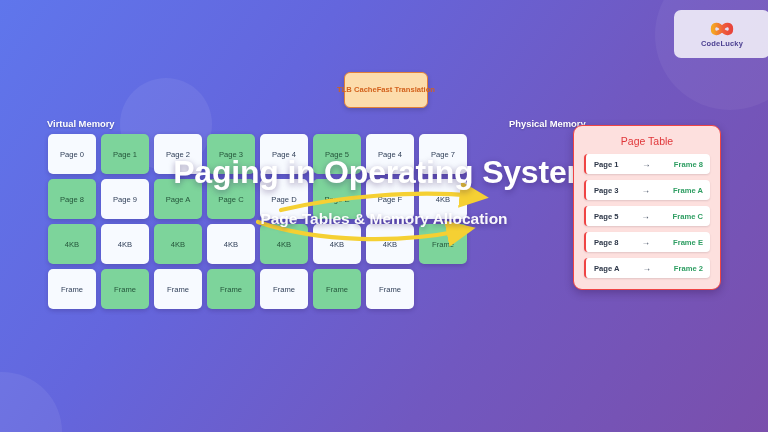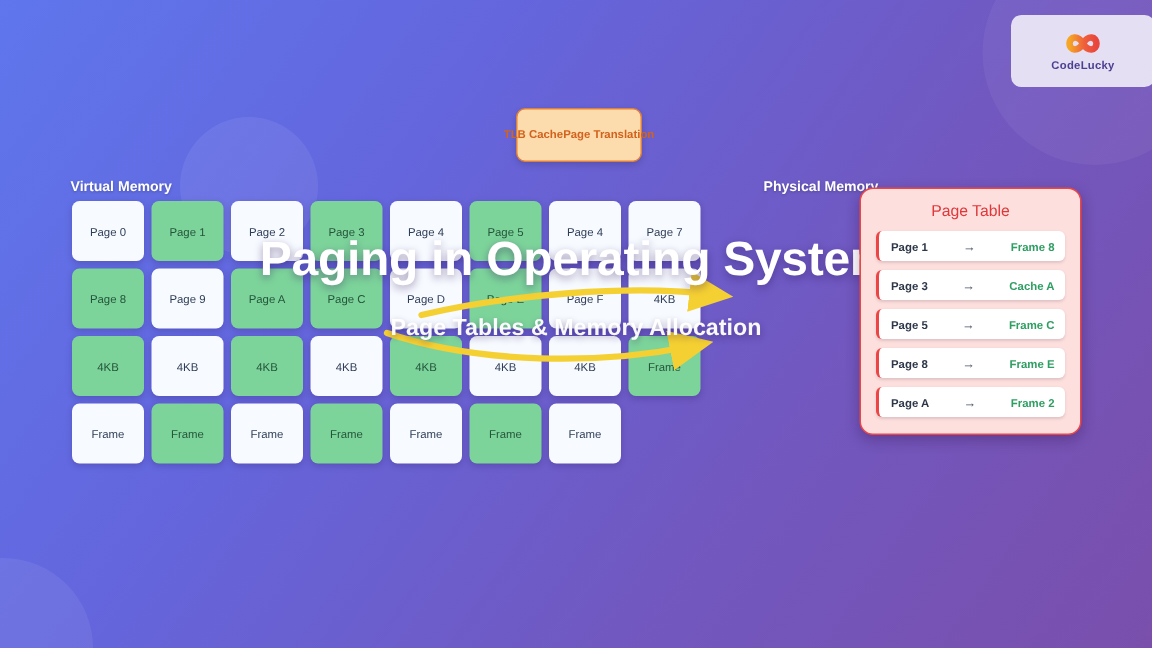--- a/index.html
+++ b/index.html
@@ -192,21 +192,21 @@
           </linearGradient>
         </defs>
         <path d="M8 9 C8 4.3 13.6 3.2 17 9 C20.4 14.8 26 13.7 26 9 C26 4.3 20.4 3.2 17 9 C13.6 14.8 8 13.7 8 9 Z" fill="none" stroke="url(#lg)" stroke-width="4.4" stroke-linecap="round"></path>
       </svg>
     </span>
     <span class="logo-text">CodeLucky</span>
   </div>
 
   <div id="tlb-box">
     <span class="tlb-line">TLB Cache</span>
-    <span class="tlb-line">Page Translation</span>
+    <span class="tlb-line">Fast Translation</span>
   </div>
 
   <div class="section-label" id="label-virtual">Virtual Memory</div>
   <div class="section-label" id="label-physical">Physical Memory</div>
 
   <div id="memory-grid">
       <div class="cell white">Page 0</div>
       <div class="cell green">Page 1</div>
       <div class="cell white">Page 2</div>
       <div class="cell green">Page 3</div>
@@ -258,21 +258,21 @@
     <div id="page-table-title">Page Table</div>
     <div id="page-table-rows">
         <div class="pt-row">
           <span class="pt-page">Page 1</span>
           <span class="pt-arrow">→</span>
           <span class="pt-frame">Frame 8</span>
         </div>
         <div class="pt-row">
           <span class="pt-page">Page 3</span>
           <span class="pt-arrow">→</span>
-          <span class="pt-frame">Cache A</span>
+          <span class="pt-frame">Frame A</span>
         </div>
         <div class="pt-row">
           <span class="pt-page">Page 5</span>
           <span class="pt-arrow">→</span>
           <span class="pt-frame">Frame C</span>
         </div>
         <div class="pt-row">
           <span class="pt-page">Page 8</span>
           <span class="pt-arrow">→</span>
           <span class="pt-frame">Frame E</span>

